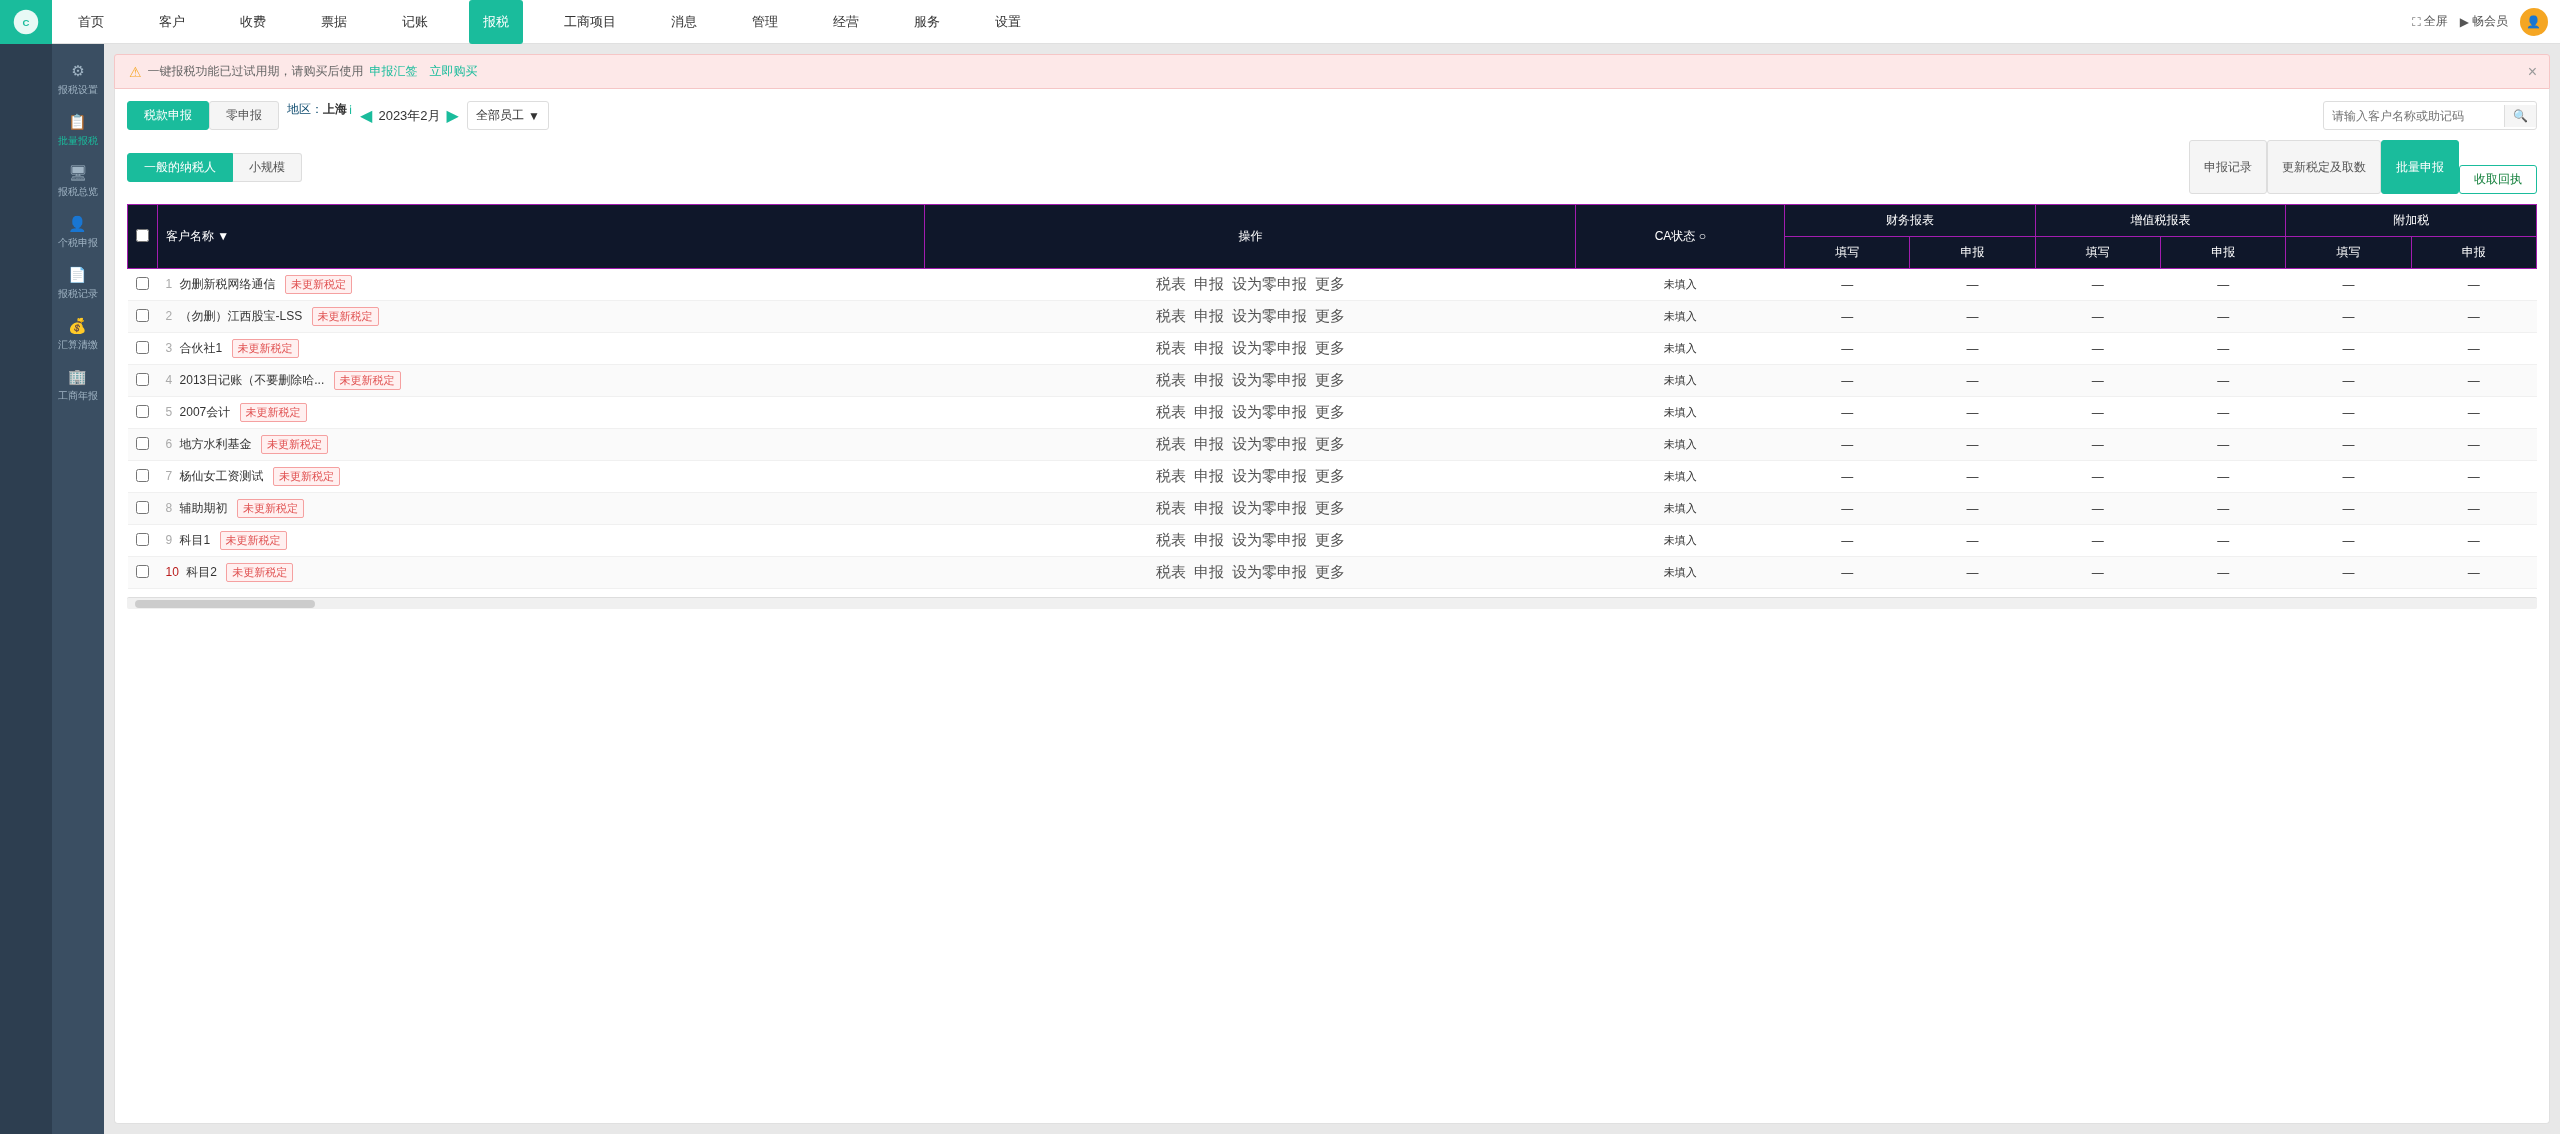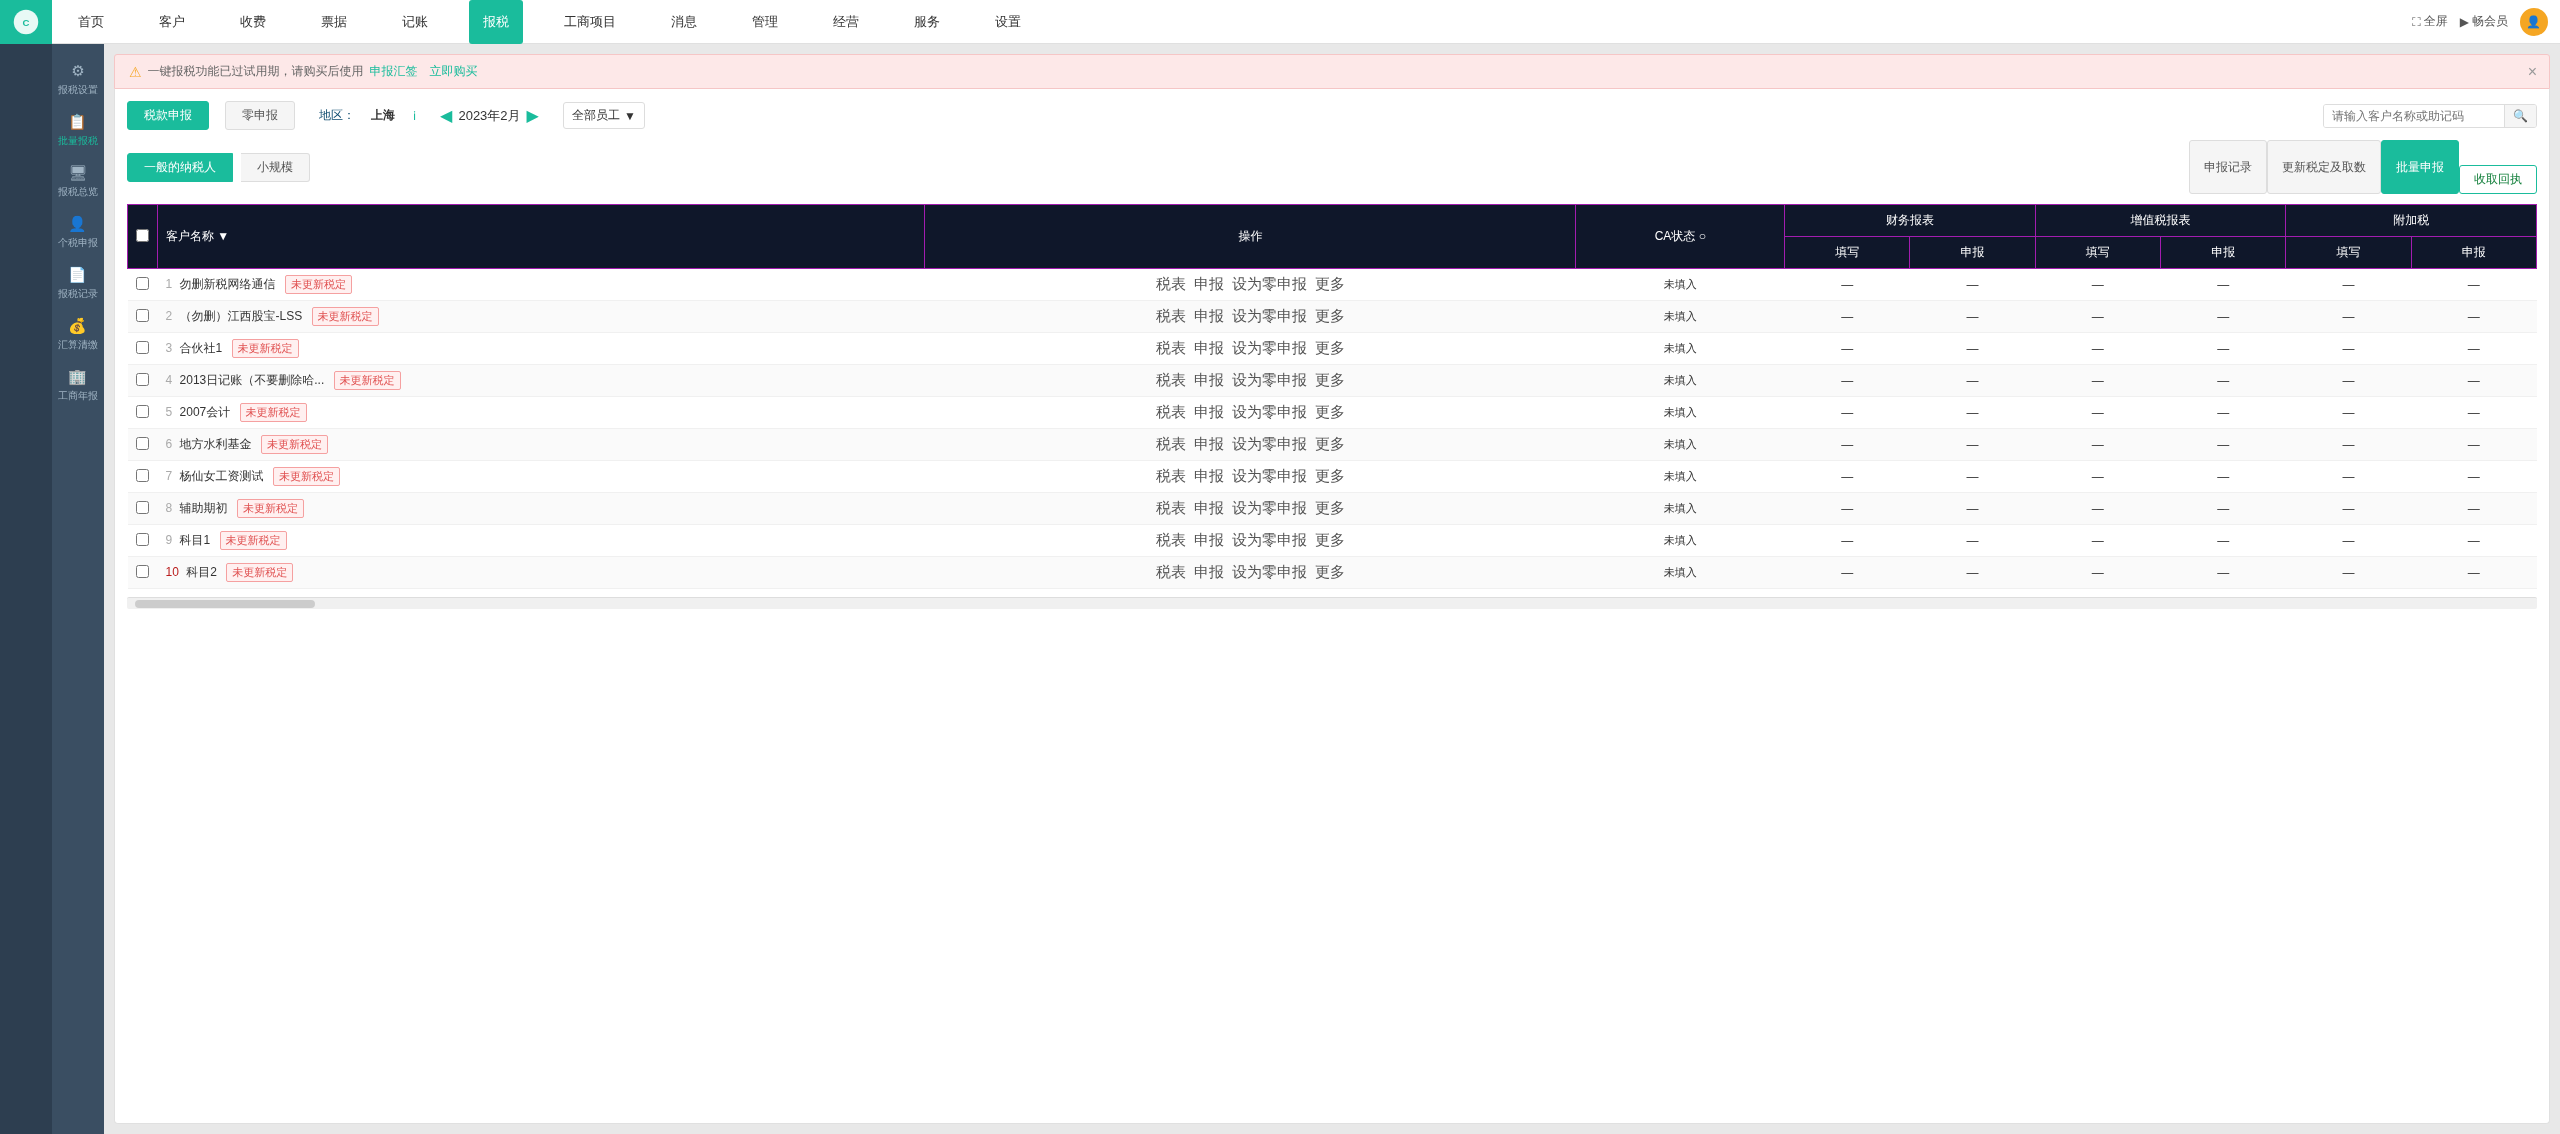--- a/index.html
+++ b/index.html
@@ -145,22 +145,21 @@
       border: 1px solid #e0e0e0;
       border-top: none;
       border-radius: 0 0 4px 4px;
       padding: 12px;
       flex: 1;
     }
 
     
     .toolbar-row {
       display: flex;
-      align-items: center;
-      gap: 16px;
+      gap: 0;
       margin-bottom: 10px;
     }
     .tab-btn {
       padding: 5px 16px;
       border-radius: 3px;
       border: 1px solid #ddd;
       background: #f5f5f5;
       cursor: pointer;
       font-size: 12px;
       color: #555;
@@ -214,21 +213,21 @@
       color: #666;
     }
 
     
     .action-row {
       display: flex;
       align-items: center;
       gap: 8px;
       margin-bottom: 10px;
     }
-    .taxpayer-tabs { display: flex; gap: 8px; }
+    .taxpayer-tabs { display: flex; gap: 0; }
     .taxpayer-tab {
       padding: 5px 16px;
       border: 1px solid #ddd;
       background: #f5f5f5;
       cursor: pointer;
       font-size: 12px;
       color: #555;
     }
     .taxpayer-tab:first-child { border-radius: 3px 0 0 3px; }
     .taxpayer-tab:last-child { border-radius: 0 3px 3px 0; border-left: none; }

